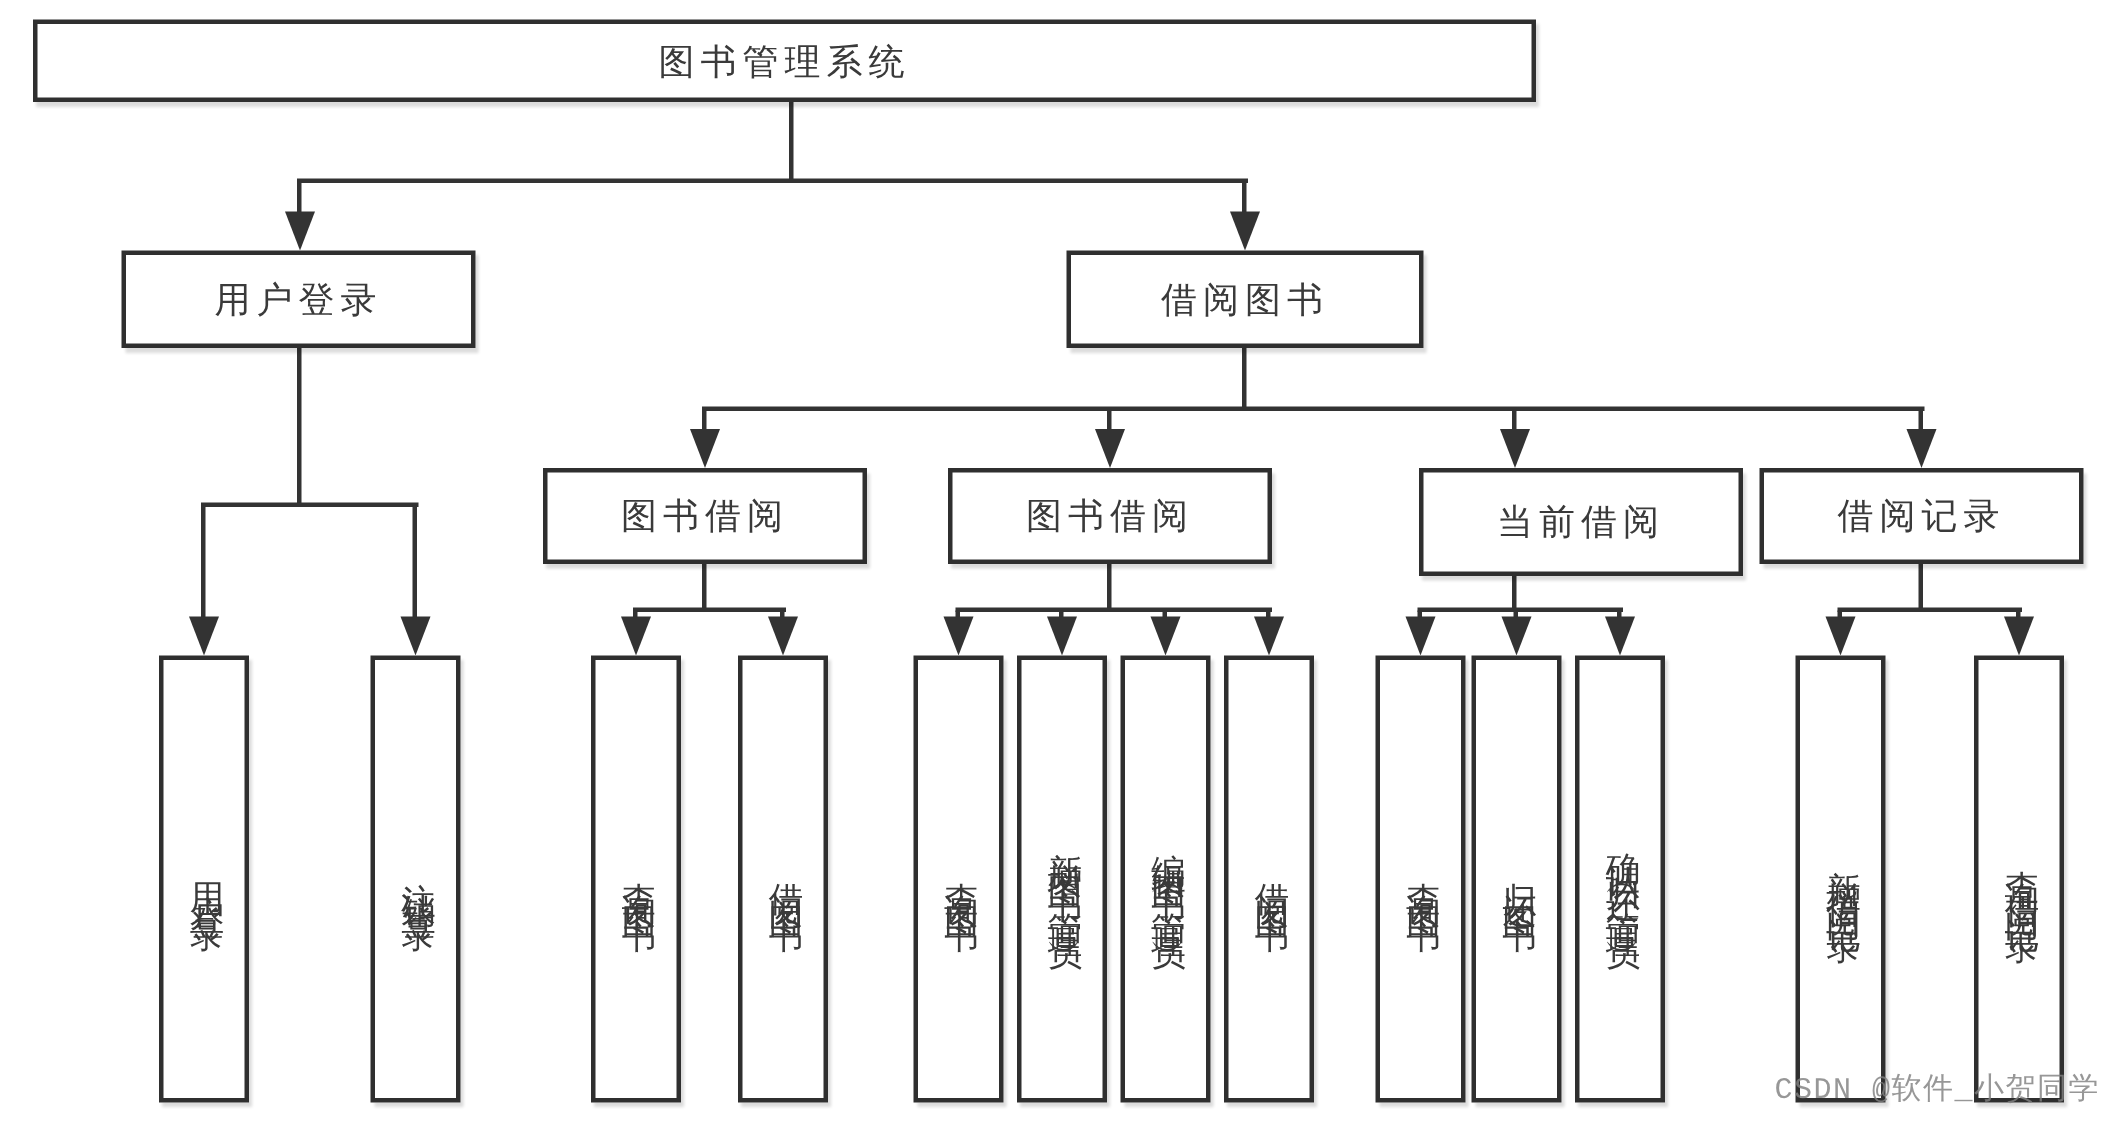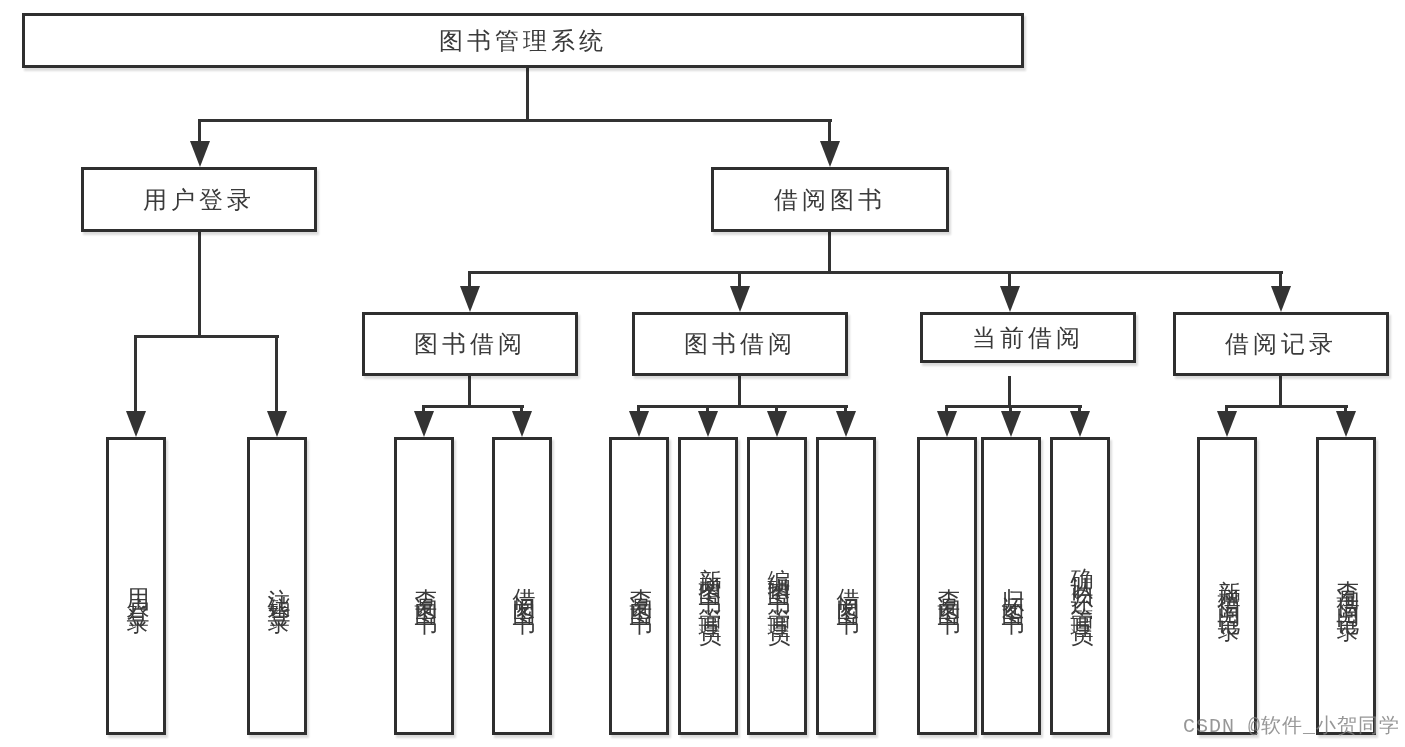--- a/index.html
+++ b/index.html
@@ -112,21 +112,21 @@
   <div class="box hbox" style="left:711px;top:167px;width:238px;height:65px">
     <span>借阅图书</span>
   </div>
 
   <div class="box hbox" style="left:362px;top:312px;width:216px;height:64px">
     <span>图书借阅</span>
   </div>
   <div class="box hbox" style="left:632px;top:312px;width:216px;height:64px">
     <span>图书借阅</span>
   </div>
-  <div class="box hbox" style="left:920px;top:312px;width:216px;height:51px">
+  <div class="box hbox" style="left:946px;top:312px;width:216px;height:72px">
     <span>当前借阅</span>
   </div>
   <div class="box hbox" style="left:1173px;top:312px;width:216px;height:64px">
     <span>借阅记录</span>
   </div>
 
   <div class="box vbox" style="left:106px">
     <span>用户登录</span>
   </div>
   <div class="box vbox" style="left:247px">

